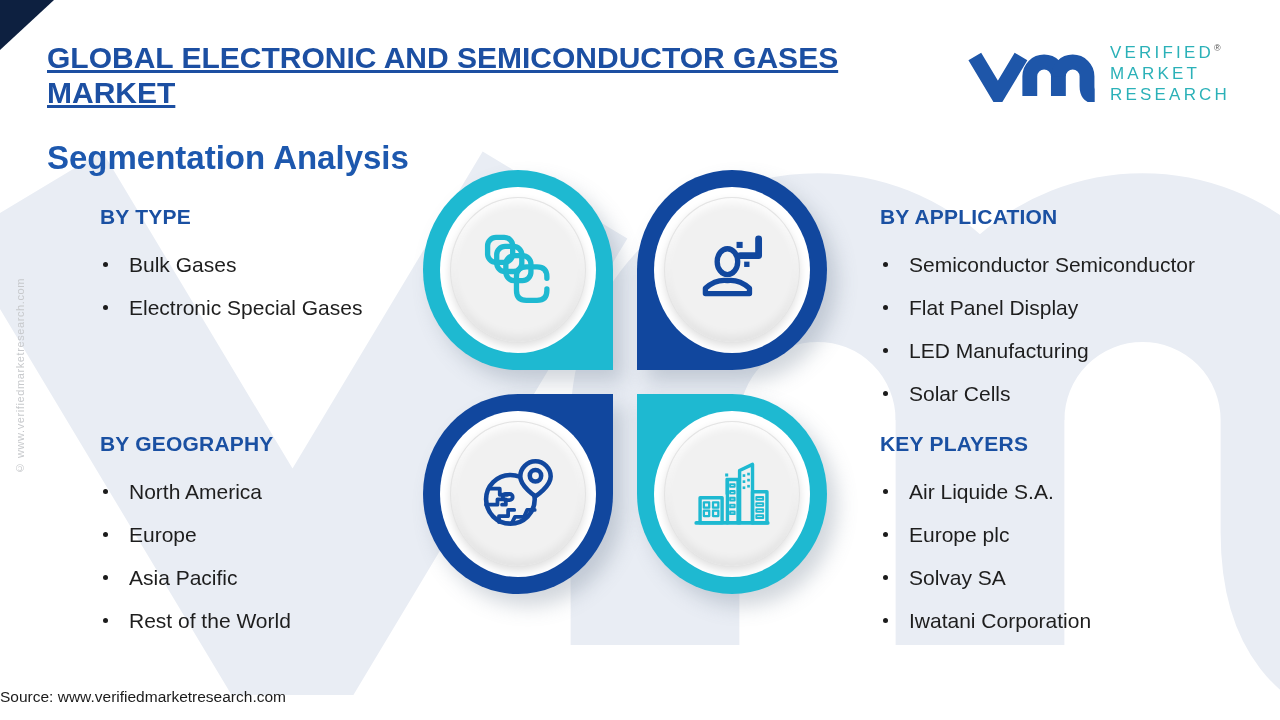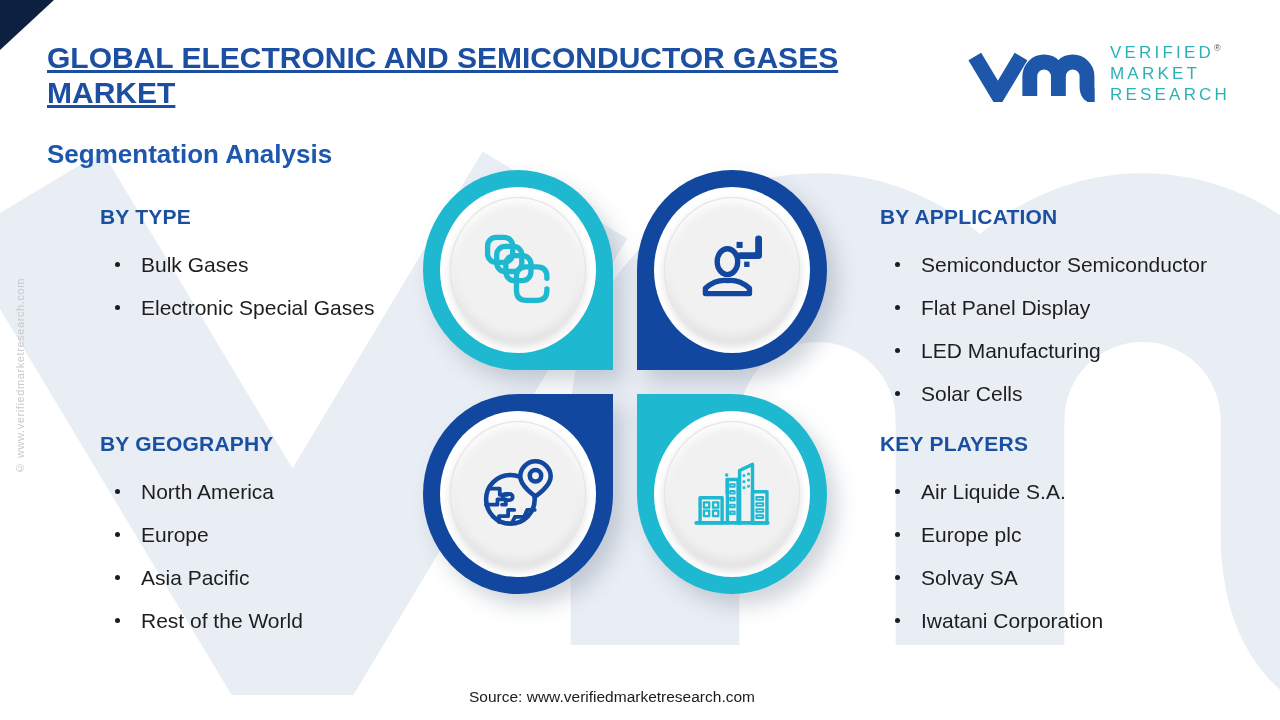--- a/index.html
+++ b/index.html
@@ -24,38 +24,38 @@
 
   
   .side-wm{position:absolute;left:14px;top:278px;z-index:2;color:var(--side-wm);
            font-size:11px;letter-spacing:.6px;writing-mode:vertical-rl;
            transform:rotate(180deg);white-space:nowrap;}
 
   
   .title{position:absolute;left:47px;top:40px;z-index:3;color:var(--title-blue);
          font-size:30px;font-weight:bold;line-height:35px;white-space:nowrap;text-decoration:underline;}
   .subtitle{position:absolute;left:47px;top:139px;z-index:3;color:var(--subtitle-blue);
-            font-size:26px;font-weight:bold;white-space:nowrap;}
+            font-size:33px;font-weight:bold;white-space:nowrap;}
 
   .logo{position:absolute;left:966px;top:38px;z-index:3;display:flex;align-items:flex-start;}
   .logo-mark{width:132px;height:58px;margin-top:6px;}
   .logo-mark polyline,.logo-mark path{stroke:var(--logo-blue);}
   .logo-text{margin-left:12px;color:var(--logo-teal);font-weight:normal;font-size:17px;
              line-height:21px;letter-spacing:3.2px;white-space:nowrap;}
   .logo-text sup{font-size:9px;color:#555;letter-spacing:0;vertical-align:super;}
 
   
   .section{position:absolute;z-index:3;}
   #sec-by-type{left:100px;top:205px;}
   #sec-by-application{left:880px;top:205px;}
   #sec-by-geography{left:100px;top:432px;}
   #sec-key-players{left:880px;top:432px;}
   .section h2{margin:0 0 24px;font-size:21px;font-weight:bold;color:var(--heading-blue);
               letter-spacing:.2px;white-space:nowrap;}
-  .section ul{list-style:none;margin:12px;padding:0;}
+  .section ul{list-style:none;margin:0;padding:0;}
   .section li{position:relative;padding-left:29px;font-size:21px;color:var(--text-dark);
               line-height:24px;margin-bottom:19px;white-space:nowrap;}
   .section li::before{content:"";position:absolute;left:3px;top:9px;width:5px;height:5px;
               border-radius:50%;background:#1c1c1c;}
 
   
   .quad{position:absolute;width:190px;height:200px;z-index:2;
         box-shadow:10px 12px 20px rgba(104,118,140,.30);}
   .q-tl{left:423px;top:170px;background:var(--teal);border-radius:50% 50% 0 50%;}
   .q-tr{left:637px;top:170px;background:var(--navy);border-radius:50% 50% 50% 0;}
@@ -69,21 +69,21 @@
   .icon{width:76px;height:76px;}
   .icon *{fill:none;stroke-linecap:round;stroke-linejoin:round;}
   .icon .fillshape{fill:var(--circle-gray);}
   .icon .dot{stroke:none;}
   .teal-stroke *{stroke:var(--teal);}
   .navy-stroke *{stroke:var(--navy);}
   .teal-stroke .dot{fill:var(--teal);stroke:none;}
   .navy-stroke .dot{fill:var(--navy);stroke:none;}
 
   
-  .source{position:absolute;left:0;top:688px;width:1224px;text-align:center;z-index:3;
+  .source{position:absolute;left:0;top:688px;width:1224px;z-index:3;
           font-size:15.5px;color:var(--source-dark);}
 </style>
 </head>
 <body>
 
 <div class="stage">
 
   <svg class="wm" viewBox="0 0 240 100" preserveAspectRatio="none" aria-hidden="true">
     <polyline points="16,20 58,90 100,20" fill="none" stroke-width="27" stroke-linejoin="miter" stroke-linecap="butt"></polyline>
     <path d="M116,92 V56 A26,26 0 0 1 168,56 V92" fill="none" stroke-width="27" stroke-linecap="butt"></path>

